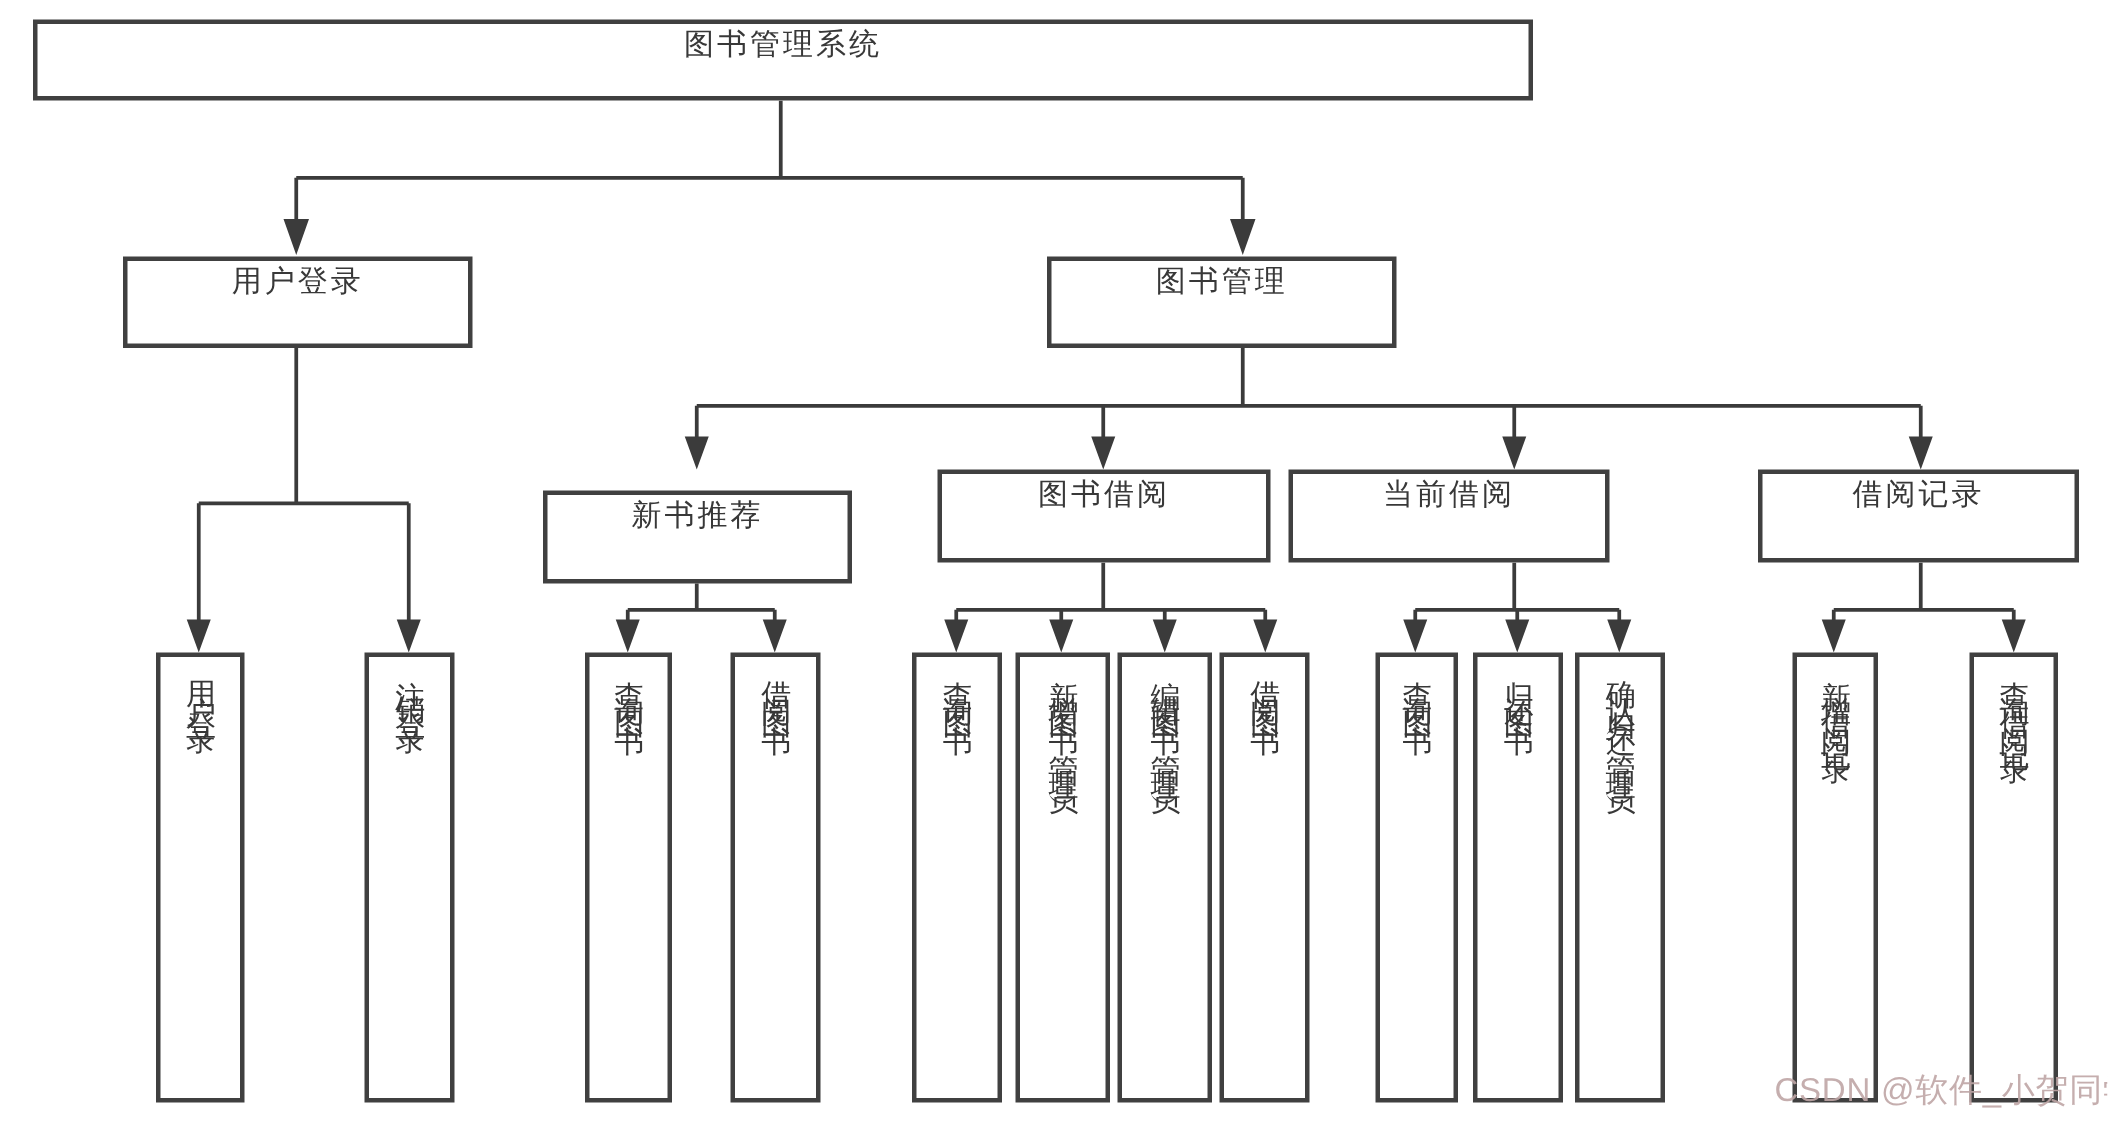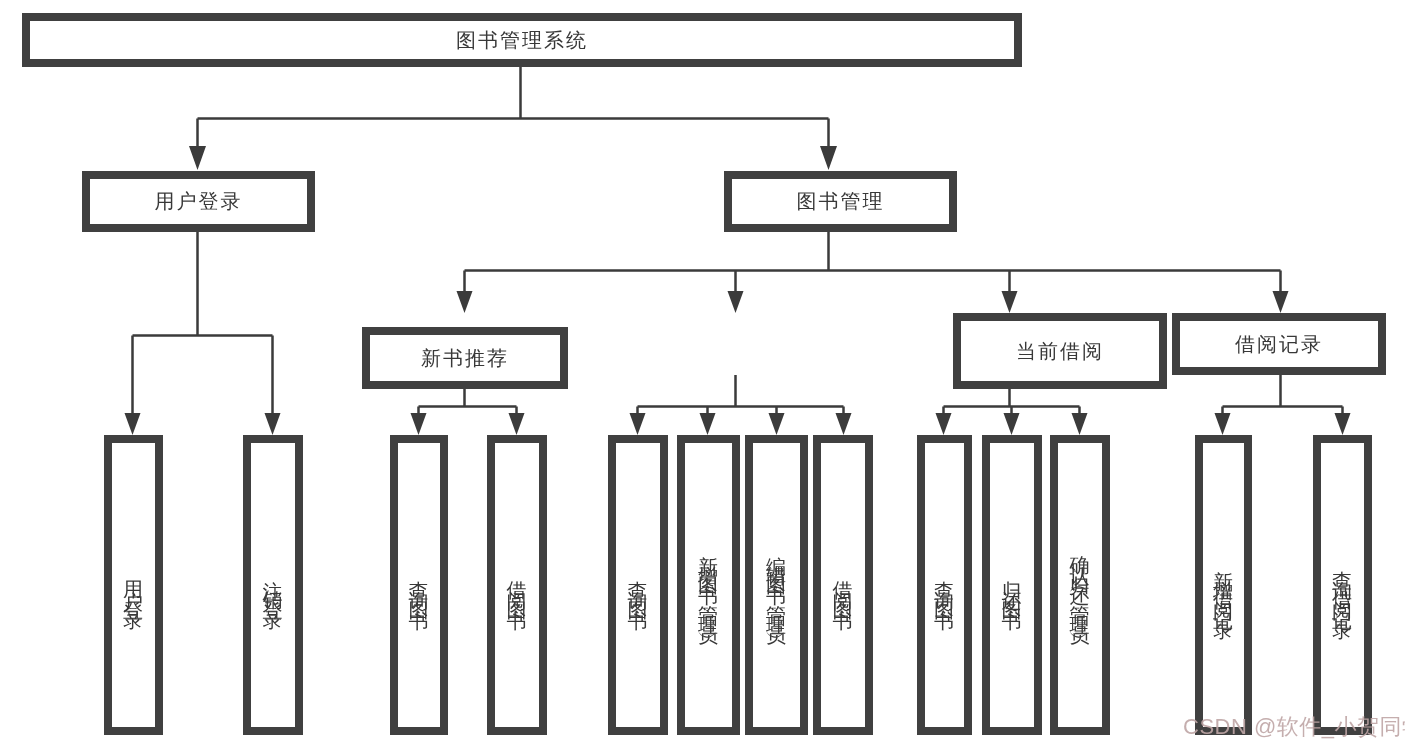--- a/index.html
+++ b/index.html
@@ -2,22 +2,22 @@
 <html><head>
 <meta charset="utf-8">
 <style>
   html,body{margin:0;padding:0;background:#ffffff;}
   #stage{
     position:relative;width:1405px;height:747px;background:#ffffff;overflow:hidden;
     font-family:"Liberation Sans","DejaVu Sans",sans-serif;color:#383838;
   }
   #connectors{position:absolute;left:0;top:0;width:1405px;height:747px;}
   .box{
-    position:absolute;box-sizing:border-box;border:8px solid #404040;background:#ffffff;
-    display:flex;align-items:center;justify-content:center;z-index:2;
+    position:absolute;box-sizing:border-box;border:3px solid #404040;background:#ffffff;
+    display:flex;justify-content:center;z-index:2;
   }
   .hlbl{font-size:20px;letter-spacing:2px;white-space:nowrap;}
   .root .hlbl{font-size:20px;}
   .vtext{
     writing-mode:vertical-rl;text-orientation:mixed;line-height:1;
     font-size:20px;letter-spacing:10px;white-space:nowrap;
   }
   #watermark{
     position:absolute;left:1183px;top:712px;z-index:5;
     font-size:22px;color:#bfa6a6;opacity:.9;white-space:nowrap;letter-spacing:0.5px;
@@ -45,28 +45,31 @@
              M1214.5,413h16l-8,22z M1334.5,413h16l-8,22z"></path>
   </svg>
 
   <div class="box root" style="left:22px;top:13px;width:1000px;height:54px">
     <span class="hlbl">图书管理系统</span>
   </div>
 
   <div class="box" style="left:82px;top:171px;width:233px;height:61px">
     <span class="hlbl">用户登录</span>
   </div>
-  <div class="box" style="left:724px;top:171px;width:233px;height:61px">
+  <div class="box" style="left:698px;top:171px;width:233px;height:61px">
     <span class="hlbl">图书管理</span>
   </div>
 
   <div class="box" style="left:362px;top:327px;width:206px;height:62px">
     <span class="hlbl">新书推荐</span>
   </div>
-  <div class="box" style="left:953px;top:313px;width:214px;height:76px">
+  <div class="box" style="left:625px;top:313px;width:222px;height:62px">
+    <span class="hlbl">图书借阅</span>
+  </div>
+  <div class="box" style="left:859px;top:313px;width:214px;height:62px">
     <span class="hlbl">当前借阅</span>
   </div>
   <div class="box" style="left:1172px;top:313px;width:214px;height:62px">
     <span class="hlbl">借阅记录</span>
   </div>
 
   <div class="box" style="left:104px;top:435px;width:59px;height:300px">
     <span class="vtext">用户登录</span>
   </div>
   <div class="box" style="left:243px;top:435px;width:60px;height:300px">

